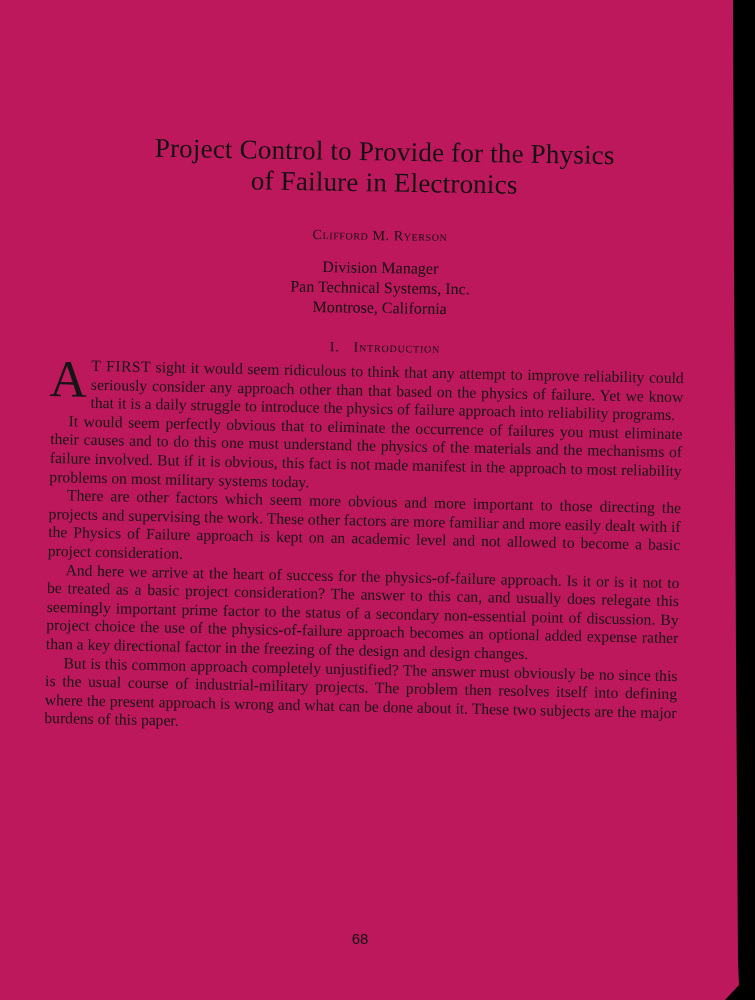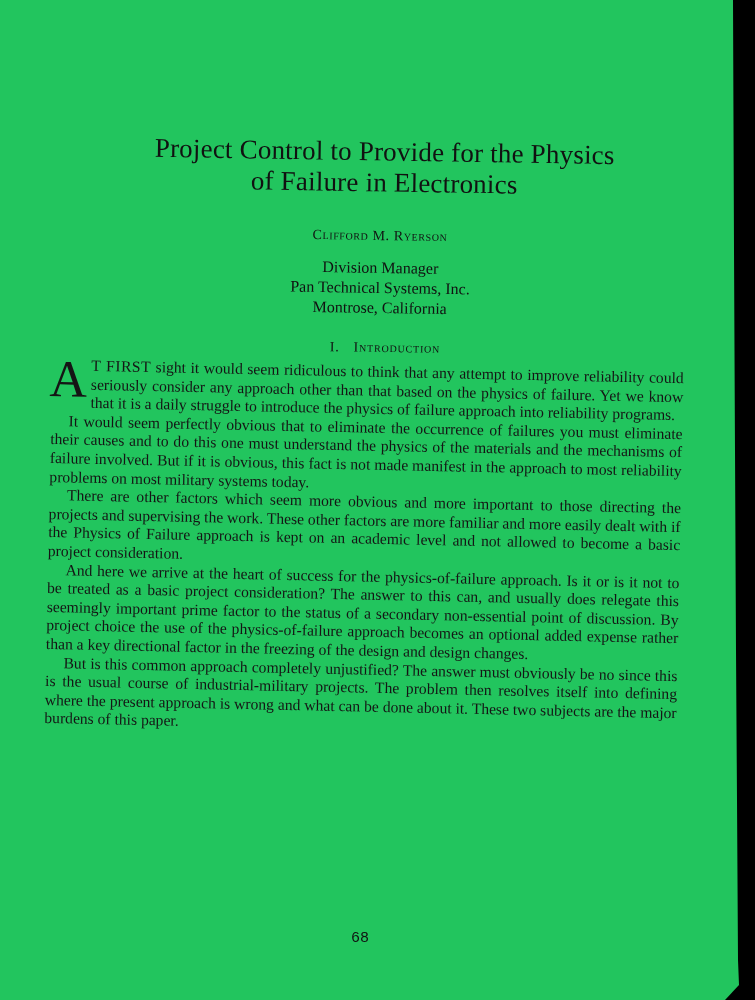--- a/index.html
+++ b/index.html
@@ -12,21 +12,21 @@
     height: 1000px;
     position: relative;
     overflow: hidden;
     font-family: "DejaVu Serif", "Liberation Serif", serif;
     color: #111;
   }
   .page {
     position: absolute;
     left: 0; top: 0;
     width: 755px; height: 1000px;
-    background: #22c55e;
+    background: #be185d;
   }
   .binding {
     position: absolute;
     top: 0; right: 0;
     width: 30px; height: 1000px;
   }
   .binding svg { display: block; }
 
   .title-block {
     position: absolute;
@@ -112,21 +112,21 @@
   }
   .lead-caps {
     letter-spacing: 0.5px;
   }
   .page-number {
     position: absolute;
     left: 340px;
     top: 930px;
     width: 40px;
     text-align: center;
-    font-family: Liberation Mono, monospace;
+    font-family: Liberation Sans, sans-serif;
     font-size: 15px;
   }
 </style>
 </head>
 <body>
 
 <div class="page">
 
   <div class="title-block">
     <div class="title-line">Project Control to Provide for the Physics</div>

